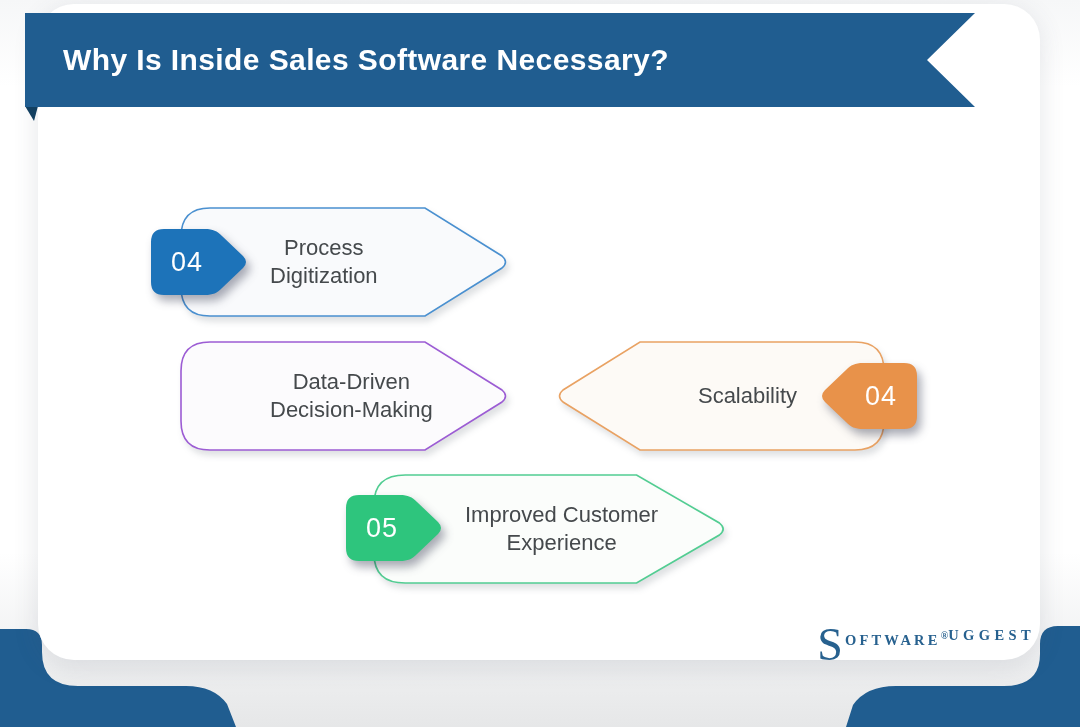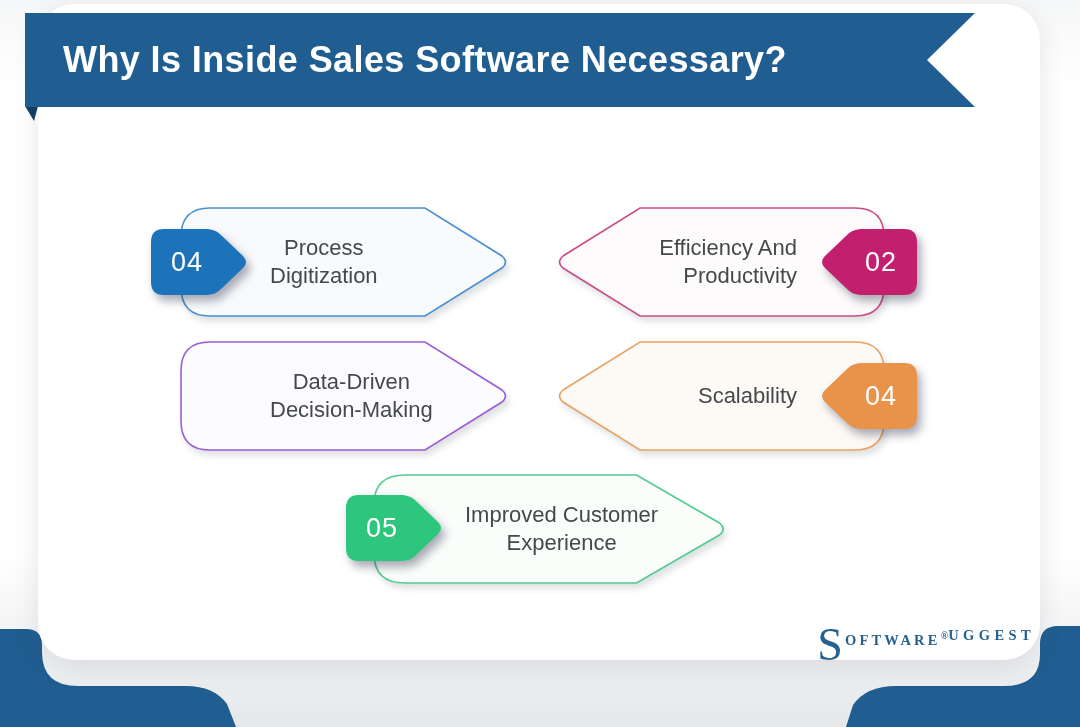--- a/index.html
+++ b/index.html
@@ -20,21 +20,21 @@
     background:#ffffff;border-radius:36px;
     box-shadow:0 6px 26px rgba(70,80,100,.14);
   }
 
   
   .ribbon{position:absolute;left:25px;top:13px;width:950px;height:94px;z-index:3;}
   .ribbon svg{position:absolute;left:0;top:0;}
   .ribbon polygon{fill:var(--ribbon,#205d90);}
   .ribbon-title{
     position:absolute;left:38px;top:0;height:94px;line-height:94px;
-    color:#ffffff;font-size:36px;font-weight:700;letter-spacing:.4px;white-space:nowrap;
+    color:#ffffff;font-size:30px;font-weight:700;letter-spacing:.4px;white-space:nowrap;
   }
   .ribbon-fold{position:absolute;left:25px;top:106px;z-index:2;}
   .ribbon-fold polygon{fill:var(--ribbon-fold,#123f60);}
 
   
   .item{position:absolute;z-index:2;height:110px;}
   .item svg.banner{position:absolute;left:0;top:0;width:100%;height:110px;
     filter:drop-shadow(3px 5px 3px rgba(30,40,60,.14));}
   .item svg.banner path{fill:var(--fill,#fbfbfb);stroke:var(--border,#999);stroke-width:1.6;}
   .badge{position:absolute;width:100px;height:68px;}
@@ -95,33 +95,20 @@
     <div class="label label-left">Process
 Digitization</div>
     <div class="badge badge-left" style="left:-30px;top:21px;">
       <svg width="100" height="68" viewBox="0 0 100 68">
         <path d="M14,1 H55 C63,1 67,3 72,8 L93,28 Q99,34 93,40 L72,60 C67,65 63,67 55,67 H14 Q1,67 1,54 V14 Q1,1 14,1 Z"></path>
       </svg>
       <span class="num">04</span>
     </div>
   </div>
 
-  <div class="item" style="left: 555px; top: 207px; width: 330px; --accent: #c2206f; --border: #cb4c88; --fill: #fdfbfb;">
-    <svg class="banner" viewBox="0 0 330 110" preserveAspectRatio="none">
-      <path d="M300,1 H85 L8,49 Q1,55 8,61 L85,109 H300 Q329,109 329,80 V30 Q329,1 300,1 Z"></path>
-    </svg>
-    <div class="label label-right">Efficiency And
-Productivity</div>
-    <div class="badge badge-right" style="right:-33px;top:21px;">
-      <svg width="100" height="68" viewBox="0 0 100 68">
-        <path d="M86,1 H45 C37,1 33,3 28,8 L7,28 Q1,34 7,40 L28,60 C33,65 37,67 45,67 H86 Q99,67 99,54 V14 Q99,1 86,1 Z"></path>
-      </svg>
-      <span class="num">02</span>
-    </div>
-  </div>
 
   <div class="item" style="left: 180px; top: 341px; width: 330px; --accent: #8a41c8; --border: #9c5cd4; --fill: #fcfbfd;">
     <svg class="banner" viewBox="0 0 330 110" preserveAspectRatio="none">
       <path d="M30,1 H245 L322,49 Q329,55 322,61 L245,109 H30 Q1,109 1,80 V30 Q1,1 30,1 Z"></path>
     </svg>
     <div class="label label-left">Data-Driven
 Decision-Making</div>
   </div>
 
   <div class="item" style="left: 555px; top: 341px; width: 330px; --accent: #e8924a; --border: #e9a263; --fill: #fdfaf6;">

